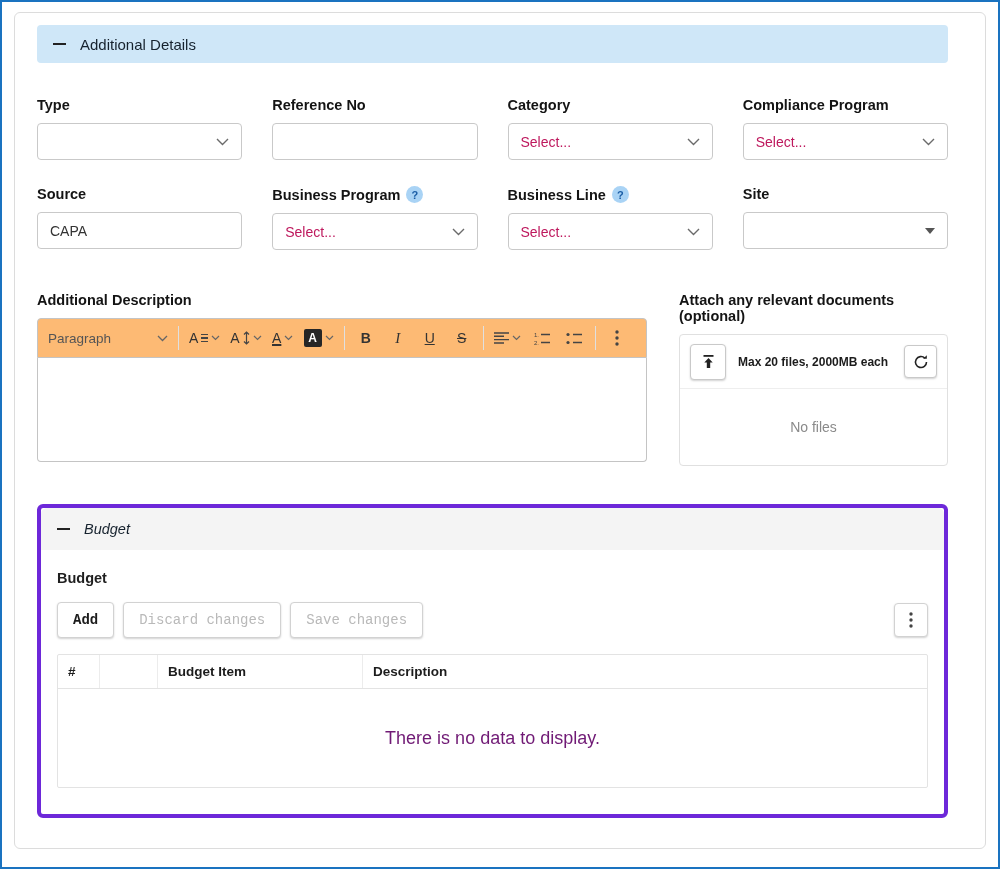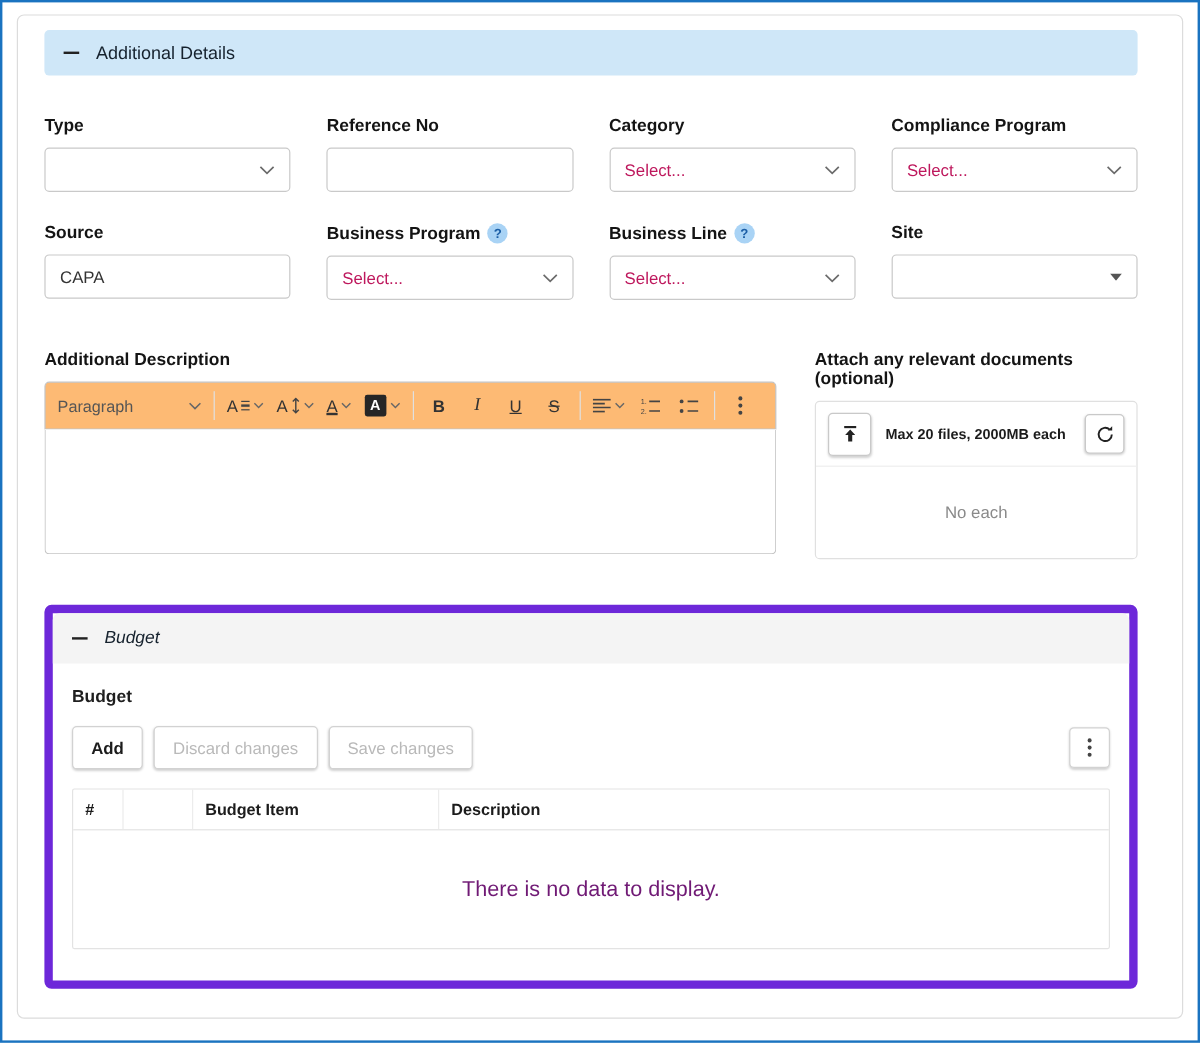--- a/index.html
+++ b/index.html
@@ -128,40 +128,40 @@
     cursor: pointer; box-shadow: 0 1px 2px rgba(0,0,0,0.18);
   }
   .attach-hint { font-size: 12px; font-weight: 700; color: #1c1c1c; flex: 1; }
   .attach-empty {
     height: 76px; display: flex; align-items: center; justify-content: center;
     color: #8a8a8a; font-size: 14px;
   }
 
   
   .budget-card {
-    border: 7px solid #6d28d9;
+    border: 4px solid #6d28d9;
     border-radius: 6px;
     margin-top: 38px;
   }
   .budget-header {
     height: 42px; background: #f4f4f4;
     border-radius: 6px 6px 0 0;
     display: flex; align-items: center; gap: 14px;
     padding: 0 16px;
   }
   .budget-header .section-title { font-style: italic; font-weight: 500; font-size: 14.5px; }
   .budget-content { padding: 20px 16px 26px 16px; }
   .budget-label { font-size: 14.5px; font-weight: 700; margin-bottom: 16px; }
   .btn-row { display: flex; align-items: center; justify-content: space-between; }
   .btn-group { display: flex; gap: 9px; }
   .btn {
     border: 1px solid #d2d2d2; border-radius: 4px; background: #fff;
     padding: 9px 15px; font-size: 14px; cursor: pointer;
     box-shadow: 0 1px 2px rgba(0,0,0,0.18);
-    font-family: Liberation Sans, sans-serif;
+    font-family: Liberation Mono, monospace;
   }
   .btn-primary { font-weight: 700; color: #1c1c1c; }
   .btn-disabled { color: #b9b9b9; cursor: default; }
   .kebab-btn {
     width: 34px; height: 34px;
     border: 1px solid #d2d2d2; border-radius: 4px; background: #fff;
     display: inline-flex; align-items: center; justify-content: center;
     cursor: pointer; box-shadow: 0 1px 2px rgba(0,0,0,0.18);
   }
   
@@ -378,21 +378,21 @@
               </svg>
           </div>
           <div class="attach-hint">Max 20 files, 2000MB each</div>
           <div class="icon-btn" style="width:33px;height:33px;">
             <svg width="16" height="16" viewBox="0 0 16 16">
                 <path d="M13.5 8a5.5 5.5 0 1 1-1.7-3.95" fill="none" stroke="#222" stroke-width="1.6"></path>
                 <path d="M13.8 1.2v3.6h-3.6z" fill="#222"></path>
               </svg>
           </div>
         </div>
-        <div class="attach-empty">No each</div>
+        <div class="attach-empty">No files</div>
       </div>
     </div>
   </div>
 
   <div class="budget-card">
     <div class="budget-header">
       <span class="minus-icon"></span>
       <span class="section-title">Budget</span>
     </div>
     <div class="budget-content">

